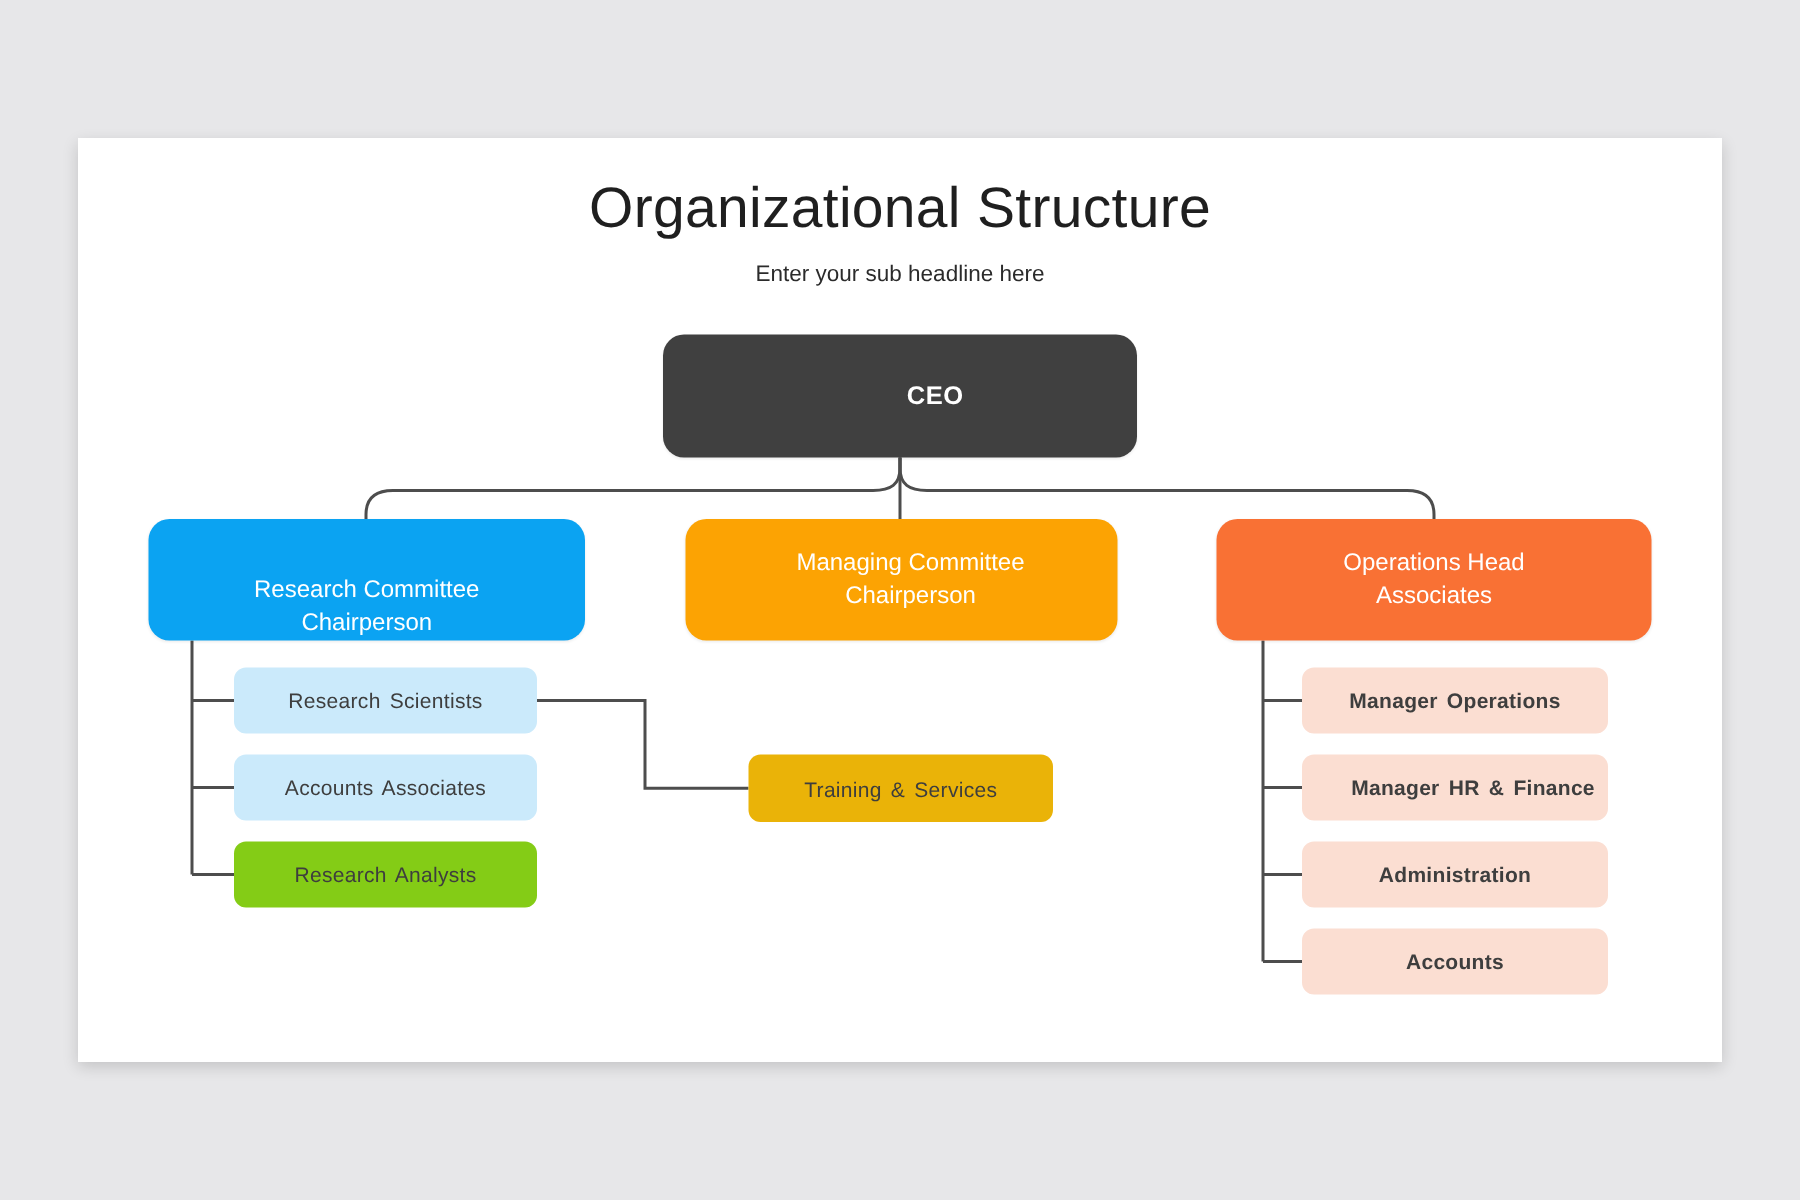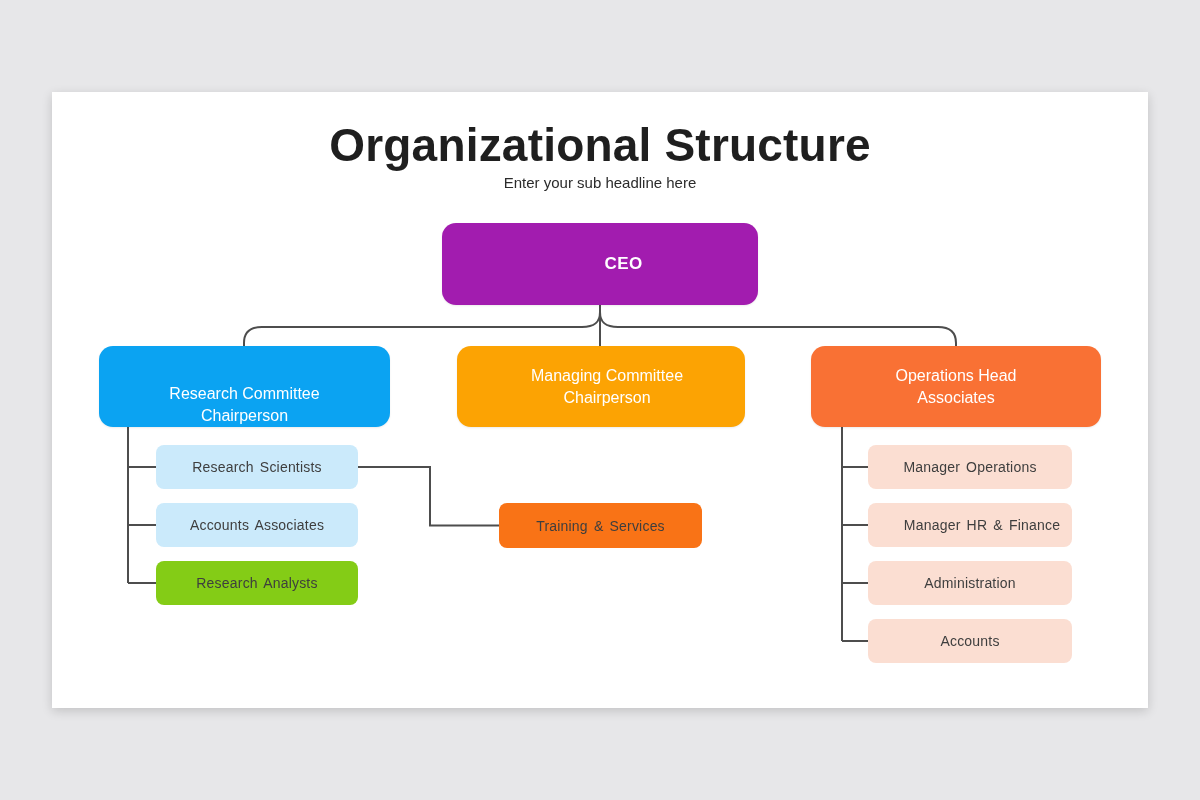--- a/index.html
+++ b/index.html
@@ -20,22 +20,22 @@
     height: 616px;
     background: #ffffff;
     box-shadow: 0 3px 10px rgba(0,0,0,0.16);
   }
   .slide-title {
     position: absolute;
     left: 0;
     top: 118px;
     width: 1200px;
     text-align: center;
-    font-size: 46px;
-    font-weight: 700;
+    font-size: 38px;
+    font-weight: 400;
     color: #1f1f1f;
     letter-spacing: 0.2px;
   }
   .slide-subtitle {
     position: absolute;
     left: 0;
     top: 174px;
     width: 1200px;
     text-align: center;
     font-size: 15px;
@@ -91,21 +91,21 @@
   .node-l3 {
     height: 44px;
     border-radius: 8px;
     color: #3e3e3e;
     font-size: 14px;
     word-spacing: 2px;
     letter-spacing: 0.2px;
   }
   .col-left  { left: 156px; width: 202px; }
   .col-mid   { left: 499px; width: 203px; height: 45px; }
-  .col-right { left: 868px; width: 204px; }
+  .col-right { left: 868px; width: 204px; font-weight: bold; }
   .row-1 { top: 445px; }
   .row-2 { top: 503px; }
   .row-3 { top: 561px; }
   .row-4 { top: 619px; }
 </style>
 </head>
 <body>
 
 <div class="slide-card"></div>
 
@@ -121,34 +121,34 @@
   <path d="M 128 525 L 156 525" style="stroke: rgb(77, 77, 77);"></path>
   <path d="M 128 583 L 156 583" style="stroke: rgb(77, 77, 77);"></path>
   <path d="M 358 467 L 430 467 L 430 525.5 L 499 525.5" style="stroke: rgb(77, 77, 77);"></path>
   <path d="M 842 427 L 842 641" style="stroke: rgb(77, 77, 77);"></path>
   <path d="M 842 467 L 868 467" style="stroke: rgb(77, 77, 77);"></path>
   <path d="M 842 525 L 868 525" style="stroke: rgb(77, 77, 77);"></path>
   <path d="M 842 583 L 868 583" style="stroke: rgb(77, 77, 77);"></path>
   <path d="M 842 641 L 868 641" style="stroke: rgb(77, 77, 77);"></path>
 </svg>
 
-<div class="node node-ceo" id="node-ceo" style="background-color: #a21caf; padding-left: 47px;">CEO</div>
+<div class="node node-ceo" id="node-ceo" style="background-color: #404040; padding-left: 47px;">CEO</div>
 
 <div class="node node-l2" id="node-branch-research" style="background-color: rgb(11, 163, 242);">
   <span>Research Committee Chairperson</span>
 </div>
 <div class="node node-l2" id="node-branch-managing" style="background-color: rgb(252, 163, 3); padding-left: 12px;">
   <span>Managing Committee Chairperson</span>
 </div>
 <div class="node node-l2" id="node-branch-operations" style="background-color: rgb(249, 113, 52);">
   <span>Operations Head Associates</span>
 </div>
 
 <div class="node node-l3 col-left row-1" style="background-color: rgb(203, 234, 251);">Research Scientists</div>
 <div class="node node-l3 col-left row-2" style="background-color: rgb(203, 234, 251);">Accounts Associates</div>
 <div class="node node-l3 col-left row-3" style="background-color: #84cc16;">Research Analysts</div>
 
-<div class="node node-l3 col-mid row-2" style="background-color: #f97316;">Training &amp; Services</div>
+<div class="node node-l3 col-mid row-2" style="background-color: #eab308;">Training &amp; Services</div>
 
 <div class="node node-l3 col-right row-1" style="background-color: rgb(251, 222, 210);">Manager Operations</div>
 <div class="node node-l3 col-right row-2" style="background-color: rgb(251, 222, 210); padding-left: 24px;">Manager HR &amp; Finance</div>
 <div class="node node-l3 col-right row-3" style="background-color: rgb(251, 222, 210);">Administration</div>
 <div class="node node-l3 col-right row-4" style="background-color: rgb(251, 222, 210);">Accounts</div>
 
 </body></html>

